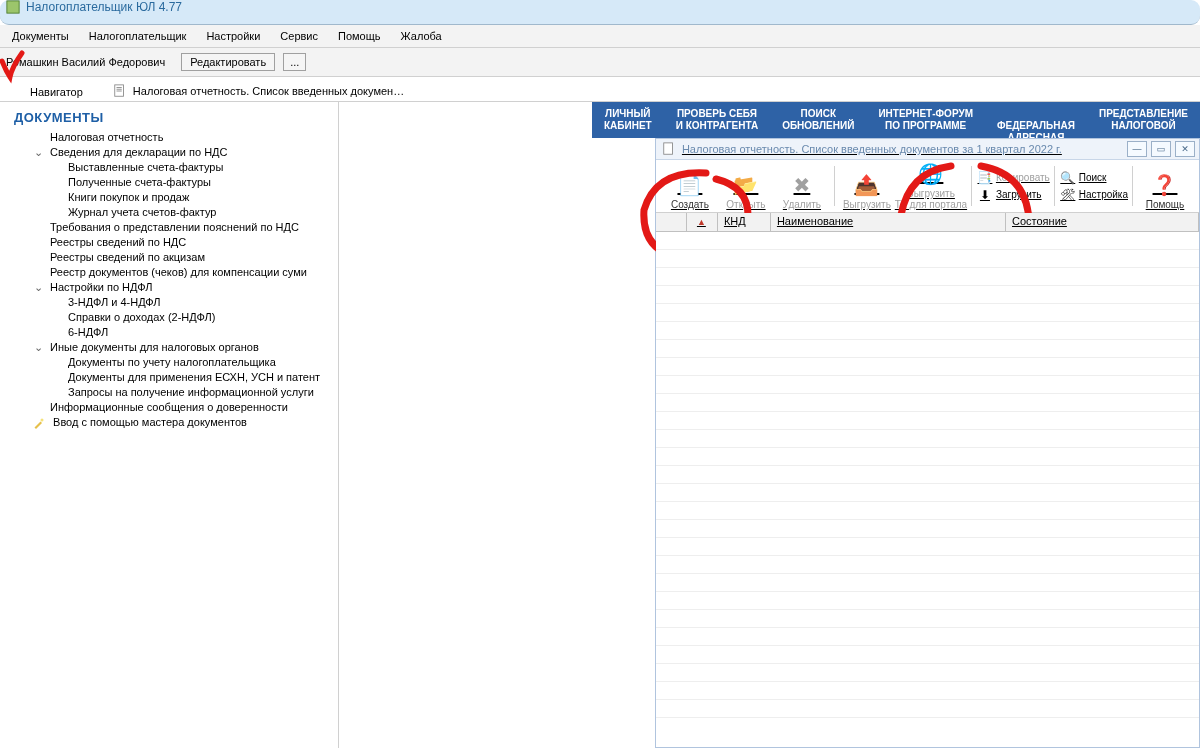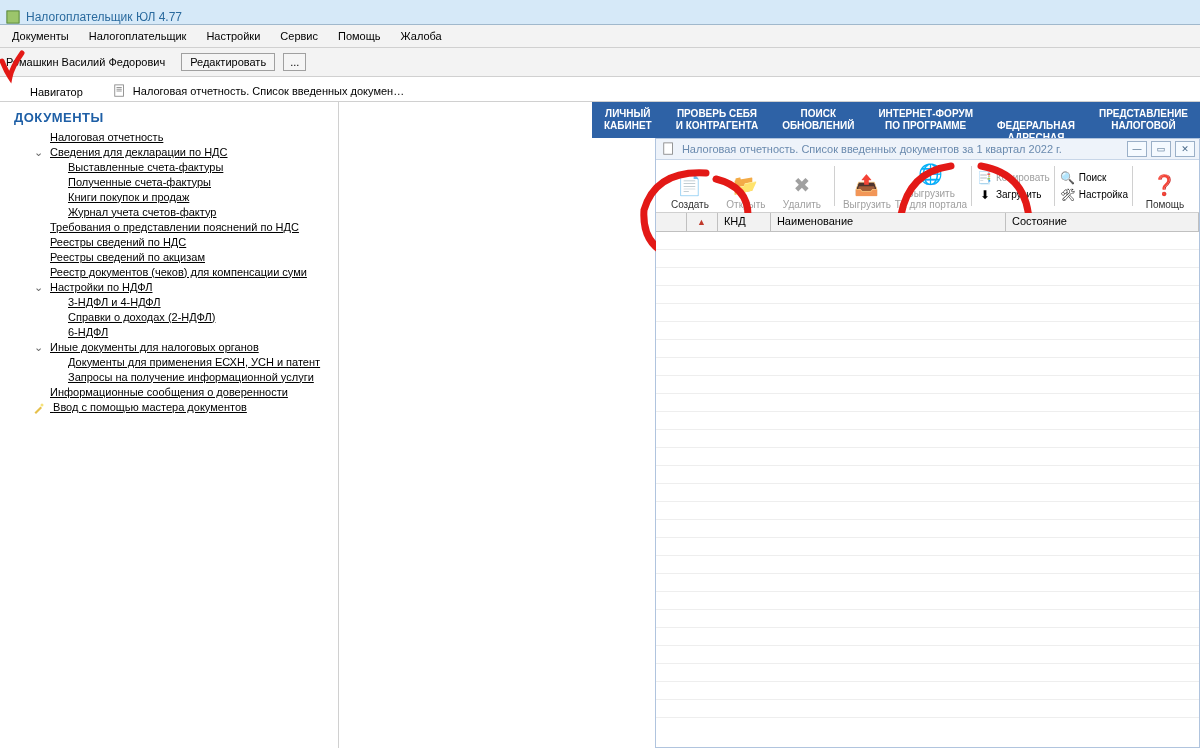--- a/index.html
+++ b/index.html
@@ -1,41 +1,41 @@
 <!DOCTYPE html>
 <html><head>
 <meta charset="utf-8">
 <style>
   html,body{margin:0;padding:0;font-family:Tahoma,Arial,sans-serif;font-size:11px;color:#000;background:#fff;height:100%;}
   .window{width:1200px;height:748px;display:flex;flex-direction:column;background:#fff;}
-  .titlebar{background:#d6e9f8;height:24px;border-bottom:1px solid #a0b8cc;display:flex;align-items:flex-end;padding:0 6px;color:#2a6a9e;font-size:12px;}
+  .titlebar{background:#d6e9f8;height:24px;border-bottom:1px solid #a0b8cc;display:flex;align-items:flex-start;padding:0 6px;color:#2a6a9e;font-size:12px;border-radius:9px;}
   .titlebar .ticon{width:14px;height:14px;margin-right:6px;flex:none;}
   .menubar{height:22px;background:#f3f3f3;border-bottom:1px solid #d0d0d0;display:flex;align-items:center;padding:0 2px;}
   .menubar span{padding:3px 10px;cursor:default;}
   .userbar{height:28px;border-bottom:1px solid #d0d0d0;background:#f3f3f3;display:flex;align-items:center;padding:0 6px;gap:8px;}
   .userbar .username{padding-right:8px;}
   .btn{background:#f5f5f5;border:1px solid #a0a0a0;padding:2px 8px;font-size:11px;cursor:pointer;}
   .btn.small{padding:2px 6px;}
   .tabbar{height:24px;border-bottom:1px solid #d0d0d0;display:flex;align-items:flex-end;padding-left:30px;gap:30px;}
   .tab{display:flex;align-items:center;gap:6px;font-size:11px;padding-bottom:3px;}
   .tab .ticon{width:14px;height:14px;}
   .body{flex:1;display:flex;min-height:0;}
   .sidebar{width:330px;border-right:1px solid #d0d0d0;padding:6px 4px;overflow:hidden;position:relative;}
   .sidebar .heading{color:#1e5fa6;font-size:13px;font-weight:bold;letter-spacing:0.5px;padding:2px 4px 4px 10px;}
   .tree{list-style:none;margin:0;padding:0;}
-  .tree li{padding:1.5px 0 1.5px 18px;white-space:nowrap;position:relative;text-decoration:underline;}
+  .tree li{padding:1.5px 0 1.5px 18px;white-space:nowrap;position:relative;}
   .tree li.l2{padding-left:46px;}
   .tree li.l3{padding-left:64px;}
   .tree .expander{position:absolute;left:12px;top:2px;width:10px;color:#666;}
   .tree li.l2 .expander{left:30px;}
   .tree .ic{display:inline-block;width:14px;height:12px;margin-right:4px;vertical-align:middle;}
   .main{flex:1;display:flex;flex-direction:column;min-width:0;align-items:flex-end;}
   .topnav{height:36px;background:#2e62a6;color:#fff;display:flex;align-items:center;font-size:10px;font-weight:bold;}
   .topnav div{padding:0 12px;text-align:center;line-height:12px;cursor:pointer;}
-  .subwin{margin:0;flex:1;display:flex;flex-direction:column;border:1px solid #b0c4de;min-height:0;}
+  .subwin{margin:0;flex:1;display:flex;flex-direction:column;border:1px solid #b0c4de;min-height:0;text-decoration:underline;}
   .subwin-title{height:20px;background:#eef3fa;border-bottom:1px solid #c8d6e8;display:flex;align-items:center;padding:0 6px;color:#6a8aae;font-size:11px;gap:6px;position:relative;}
   .subwin-title .winbtns{position:absolute;right:4px;top:2px;display:flex;gap:4px;}
   .subwin-title .winbtns span{width:18px;height:14px;border:1px solid #9bb0c8;background:#f5faff;display:flex;align-items:center;justify-content:center;font-size:9px;color:#4a6a8a;}
   .toolbar{height:52px;border-bottom:1px solid #d0d0d0;display:flex;align-items:center;padding:0 6px;position:relative;}
   .tbtn{display:flex;flex-direction:column;align-items:center;justify-content:flex-end;width:56px;height:48px;font-size:10px;color:#333;gap:2px;cursor:pointer;}
   .tbtn.disabled{color:#a0a0a0;}
   .tbtn .ic{font-size:20px;line-height:20px;height:24px;display:flex;align-items:center;}
   .tsep{width:1px;height:40px;background:#d0d0d0;margin:0 4px;}
   .tside{display:flex;flex-direction:column;gap:3px;margin-left:2px;}
   .tside-item{display:flex;align-items:center;gap:4px;font-size:10px;cursor:pointer;}
@@ -117,20 +117,21 @@
         <li class="l3"><span>Журнал учета счетов-фактур</span></li>
         <li class="l2"><span>Требования о представлении пояснений по НДС</span></li>
         <li class="l2"><span>Реестры сведений по НДС</span></li>
         <li class="l2"><span>Реестры сведений по акцизам</span></li>
         <li class="l2"><span>Реестр документов (чеков) для компенсации суми</span></li>
         <li class="l2"><span class="expander">⌄</span><span>Настройки по НДФЛ</span></li>
         <li class="l3"><span>3-НДФЛ и 4-НДФЛ</span></li>
         <li class="l3"><span>Справки о доходах (2-НДФЛ)</span></li>
         <li class="l3"><span>6-НДФЛ</span></li>
         <li class="l2"><span class="expander">⌄</span><span>Иные документы для налоговых органов</span></li>
+        <li class="l3"><span>Документы по учету налогоплательщика</span></li>
         <li class="l3"><span>Документы для применения ЕСХН, УСН и патент</span></li>
         <li class="l3"><span>Запросы на получение информационной услуги</span></li>
         <li class="l2"><span>Информационные сообщения о доверенности</span></li>
         <li class="l2">
           <span class="ic" style="margin-left:-18px;"><svg viewBox="0 0 16 16" width="14" height="12">
                 <path d="M2 14 L10 6 L12 8 L4 16z" fill="#e6c04a"></path>
                 <circle cx="12" cy="4" r="2" fill="#f5e27a"></circle>
               </svg></span>
           <span>Ввод с помощью мастера документов</span>
         </li>

